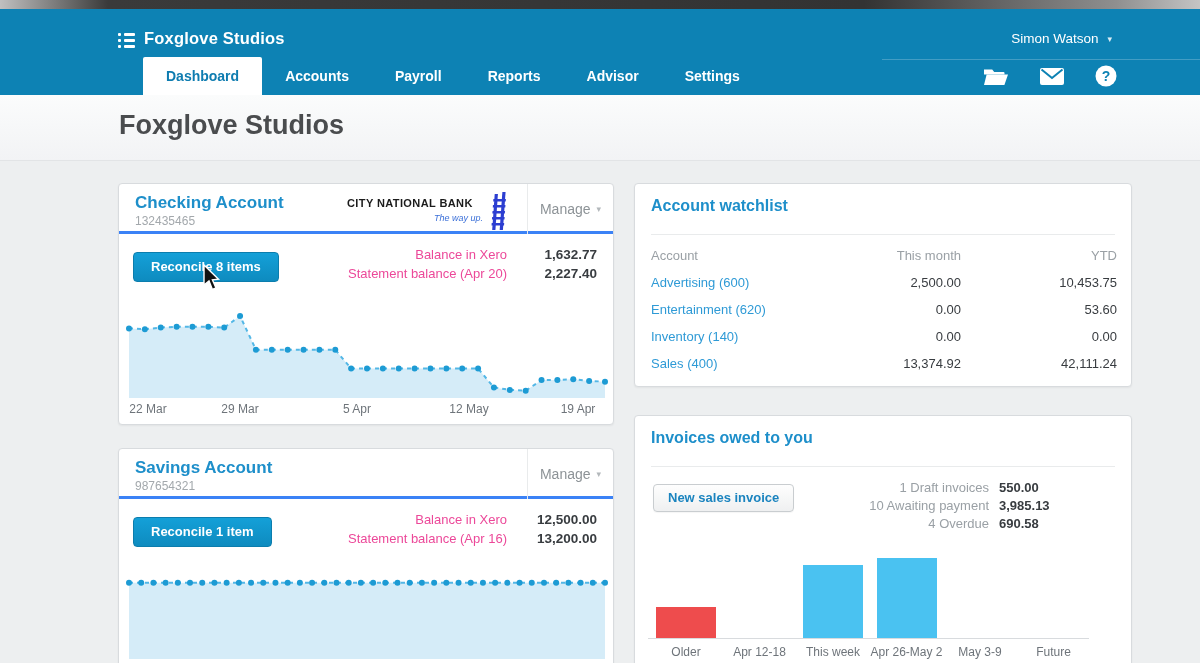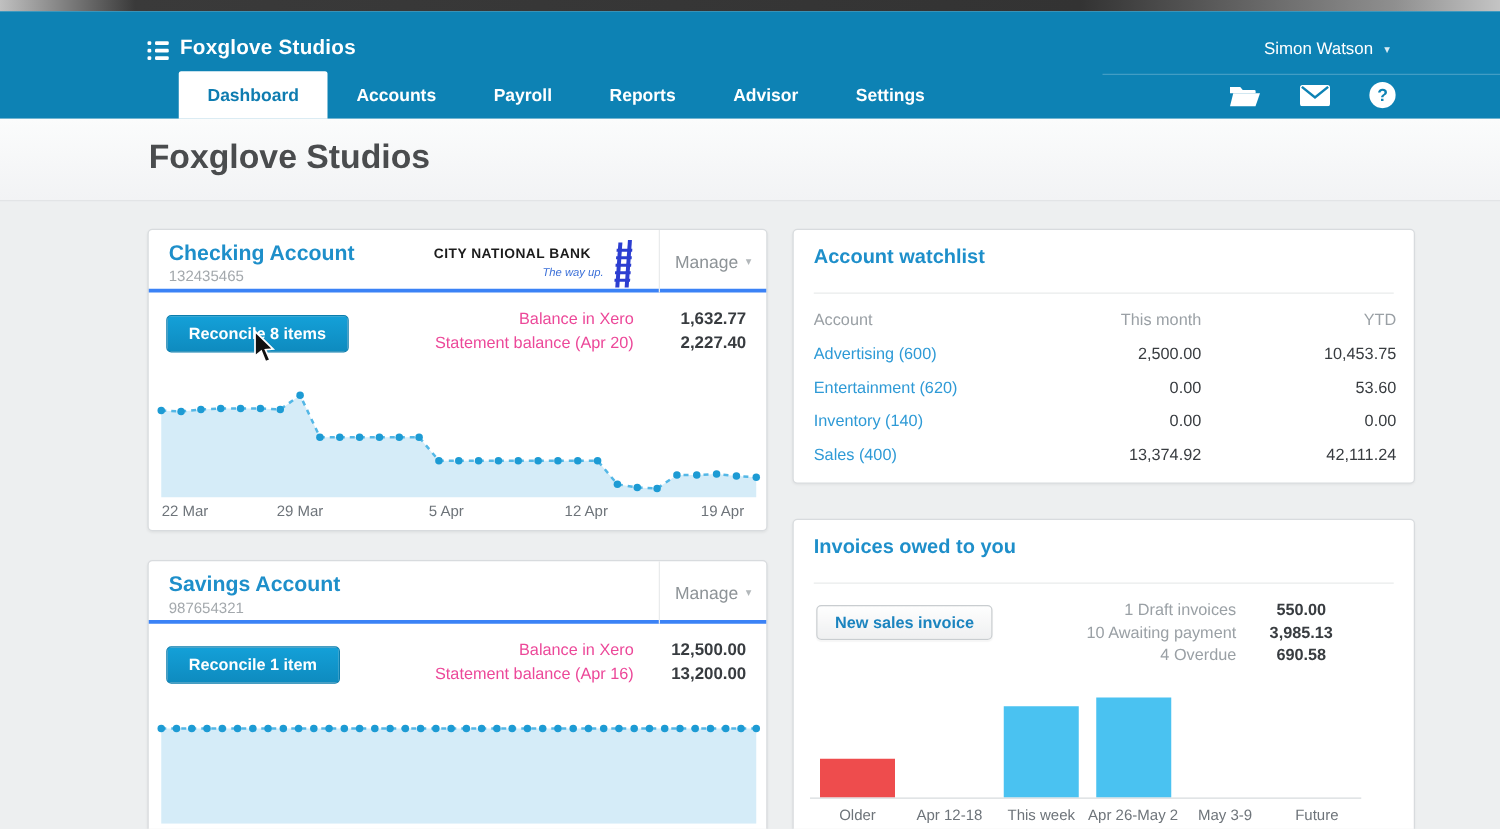--- a/index.html
+++ b/index.html
@@ -86,21 +86,21 @@
   .wl-head .wl-account, .wl-head .wl-month, .wl-head .wl-ytd { color:#9aa0a5; cursor:default; }
 
   
   .new-invoice-btn { position:absolute; left:18px; top:68px; height:28px; padding:0 14px;
     background:linear-gradient(#fefefe,#eff0f1); border:1px solid #c9cdd0; border-radius:4px;
     color:#1b84bf; font-weight:bold; font-size:13px; line-height:26px; cursor:pointer;
     box-shadow:0 1px 1px rgba(0,0,0,.04); }
   .inv-summary { position:absolute; right:48px; top:64px; }
   .inv-row { display:flex; justify-content:flex-end; align-items:baseline; height:18px; font-size:13px; }
   .inv-label { color:#9aa0a5; }
-  .inv-value { width:84px; text-align:center; font-weight:bold; color:#383c40; margin-left:10px; }
+  .inv-value { width:84px; text-align:left; font-weight:bold; color:#383c40; margin-left:10px; }
   .inv-bars { position:absolute; left:0; top:142px; width:498px; height:80px; }
   .inv-bar { position:absolute; bottom:0; width:60px; }
   .inv-baseline { position:absolute; left:13px; width:441px; top:222px; height:1px; background:#d8dbde; }
   .inv-xlabels span { position:absolute; top:229px; transform:translateX(-50%);
     font-size:12px; color:#6e747a; white-space:nowrap; }
 
   
   .cursor { position:absolute; left:202px; top:264px; pointer-events:none; }
 </style>
 </head>
@@ -227,21 +227,21 @@
       <circle cx="416.53333333333336" cy="72.06" r="3" fill="#1d9bd4"></circle>
       <circle cx="432.4" cy="72.06" r="3" fill="#1d9bd4"></circle>
       <circle cx="448.26666666666665" cy="71.24" r="3" fill="#1d9bd4"></circle>
       <circle cx="464.1333333333333" cy="72.88" r="3" fill="#1d9bd4"></circle>
       <circle cx="480" cy="73.7" r="3" fill="#1d9bd4"></circle>
     </svg>
   <div class="spark-labels">
     <span style="left:29px">22 Mar</span>
     <span style="left:121px">29 Mar</span>
     <span style="left:238px">5 Apr</span>
-    <span style="left:350px">12 Apr</span>
+    <span style="left:350px">12 May</span>
     <span style="left:459px">19 Apr</span>
   </div>
 </div>
 
 <div class="card" id="watchlist-card">
   <div class="simple-title">Account watchlist</div>
   <div class="head-rule"></div>
   <div class="wl-table">
     <div class="wl-row wl-head">
       <span class="wl-account">Account</span>

